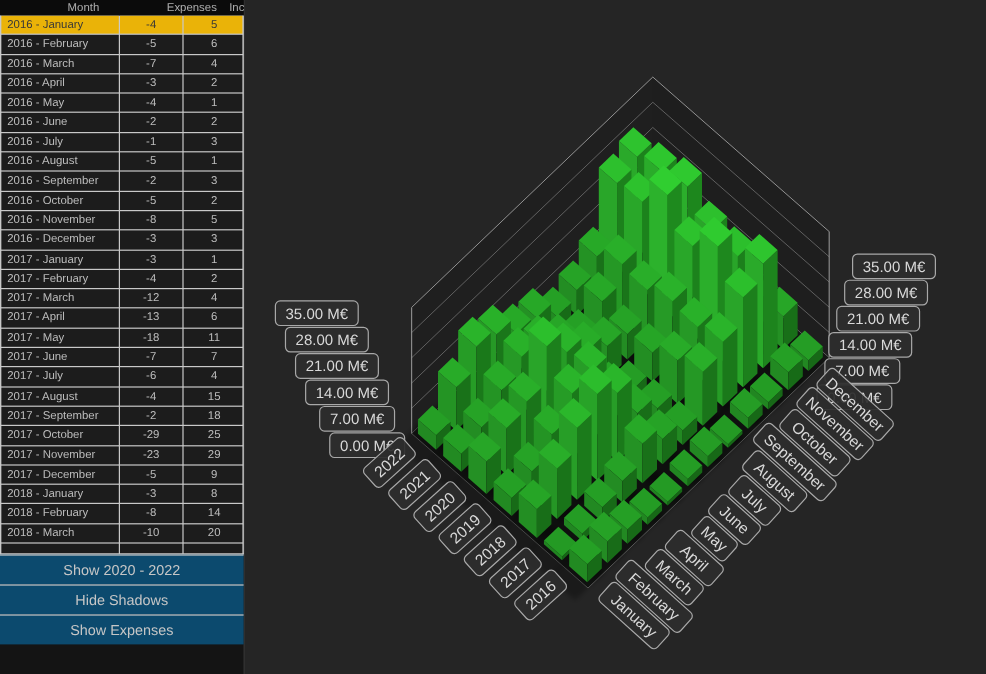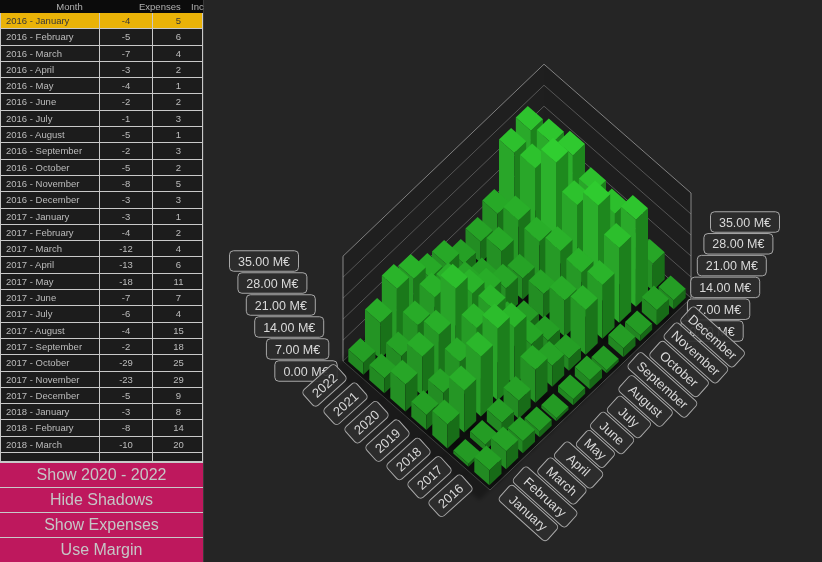--- a/index.html
+++ b/index.html
@@ -32,22 +32,22 @@
   .cell {
     background: #1c1c1c; color: #bdbdbd; font-size: 9.5px;
     line-height: 15.3px; white-space: nowrap; overflow: hidden;
   }
   .cell.m { padding-left: 5px; text-align: left; }
   .cell.n { text-align: center; }
   .trow.selected .cell { background: #eab308; color: #383838; }
   .btn-col { flex: 1; display: flex; flex-direction: column; }
   .panel-btn {
     height: 25px; flex: 0 0 25px;
-    background: #be185d; border: none; border-top: 1px solid #c9c9c9;
-    color: #c6c6c6; font-size: 16px; font-family: "Liberation Sans", sans-serif;
+    background: #0c4a6e; border: none; border-top: 1px solid #c9c9c9;
+    color: #c6c6c6; font-size: 12px; font-family: "Liberation Sans", sans-serif;
     display: flex; align-items: center; justify-content: center;
     cursor: pointer;
   }
   
   .chart-area { position: relative; width: 618px; height: 562px; background: #252525; }
   svg text { font-family: "Liberation Sans", sans-serif; }
 </style>
 </head>
 <body>
 
@@ -84,21 +84,20 @@
       <div class="trow"><div class="cell m">2017 - December</div><div class="cell n">-5</div><div class="cell n">9</div></div>
       <div class="trow"><div class="cell m">2018 - January</div><div class="cell n">-3</div><div class="cell n">8</div></div>
       <div class="trow"><div class="cell m">2018 - February</div><div class="cell n">-8</div><div class="cell n">14</div></div>
       <div class="trow"><div class="cell m">2018 - March</div><div class="cell n">-10</div><div class="cell n">20</div></div>
       <div class="trow"><div class="cell"></div><div class="cell"></div><div class="cell"></div></div>
     </div>
   <div class="btn-col" id="btn-col">
       <button class="panel-btn">Show 2020 - 2022</button>
       <button class="panel-btn">Hide Shadows</button>
       <button class="panel-btn">Show Expenses</button>
-      <button class="panel-btn">Use Margin</button>
     </div>
 </div>
 
 <div class="chart-area">
   <svg id="chart" width="618" height="562" viewBox="0 0 618 562">
       <defs>
         <filter id="sh" x="-40%" y="-40%" width="180%" height="180%">
           <feGaussianBlur stdDeviation="2.2"></feGaussianBlur>
         </filter>
       </defs>

